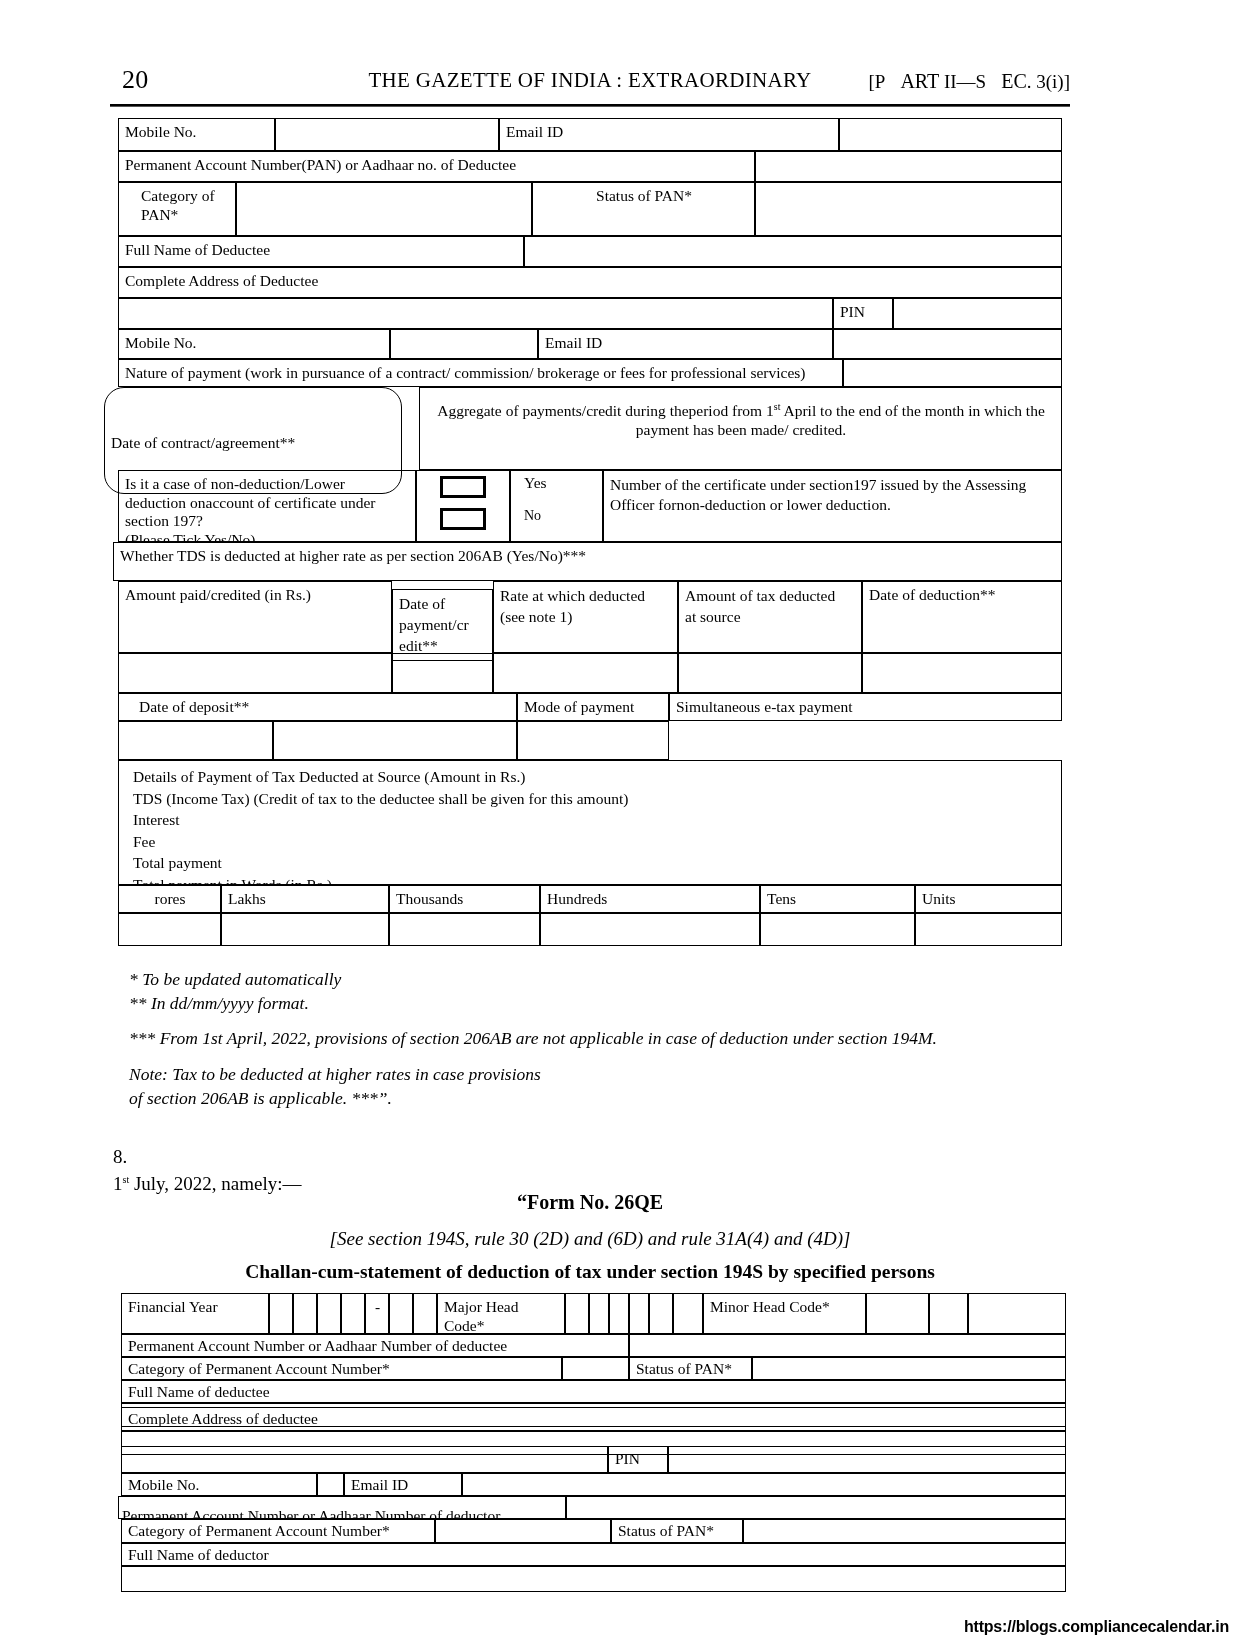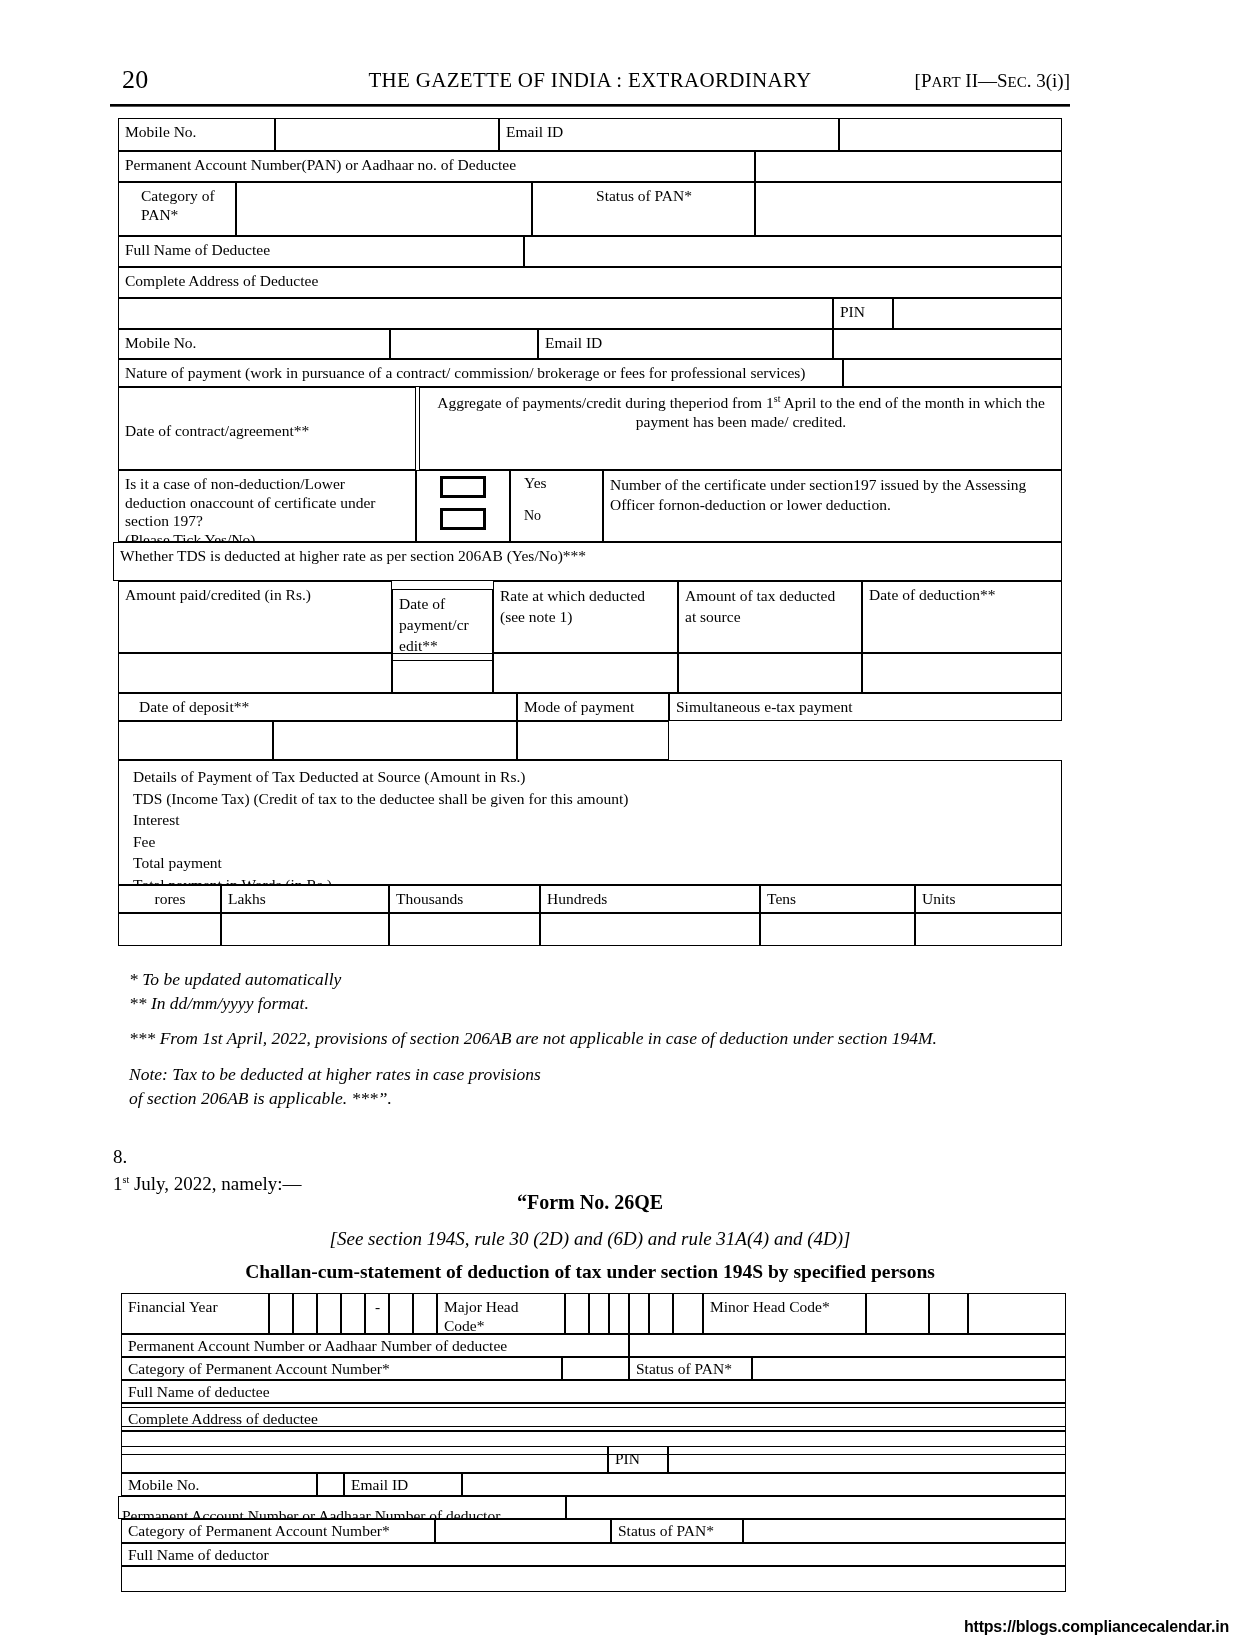--- a/index.html
+++ b/index.html
@@ -50,21 +50,22 @@
   }
   .pg-header .pg-part {
     position: absolute;
     right: 0;
     top: 4px;
     font-size: 19px;
     line-height: 26px;
     white-space: nowrap;
   }
   .pg-header .pg-part .sc {
-    font-size: 15px;
+    font-size: 20px;
+    margin-left: 15px;
   }
   .hdr-rule {
     position: absolute;
     left: 110px;
     top: 104px;
     width: 960px;
     height: 0;
     border-top: 2px solid #000;
     border-bottom: 1px solid #555;
     box-sizing: content-box;
@@ -165,22 +166,22 @@
   <div class="fbox" style="left:893px;top:298px;width:169px;height:31px;"></div>
 
   <div class="fbox" style="left:118px;top:329px;width:272px;height:30px;">Mobile No.</div>
   <div class="fbox" style="left:390px;top:329px;width:148px;height:30px;"></div>
   <div class="fbox" style="left:538px;top:329px;width:295px;height:30px;">Email ID</div>
   <div class="fbox" style="left:833px;top:329px;width:229px;height:30px;"></div>
 
   <div class="fbox" style="left:118px;top:359px;width:725px;height:28px;">Nature of payment (work in pursuance of a contract/ commission/ brokerage or fees for professional services)</div>
   <div class="fbox" style="left:843px;top:359px;width:219px;height:28px;"></div>
 
-  <div class="fbox" style="left:118px;top:387px;width:298px;height:83px;display:flex;align-items:center;">Date of contract/agreement**</div>
-  <div class="fbox" style="left:419px;top:387px;width:643px;height:83px;text-align:center;padding-top:5px;">
+  <div class="fbox" style="left:104px;top:387px;width:298px;height:107px;display:flex;align-items:center;border-radius:20px;">Date of contract/agreement**</div>
+  <div class="fbox" style="left:419px;top:387px;width:643px;height:83px;text-align:center;padding-top:13px;">
     <span>Aggregate  of payments/credit  during theperiod from 1</span><span class="sup">st</span><span> April to the end of the month in which the</span>
     <span>payment has been made/ credited.</span>
   </div>
 
   <div class="fbox" style="left:118px;top:470px;width:298px;height:72px;line-height:18.5px;padding-top:4px;">
     <span>Is it a case of non-deduction/Lower</span><br>
     <span>deduction onaccount of certificate under</span><br>
     <span>section 197?</span><br>
     <span>(Please Tick Yes/No)</span>
   </div>

